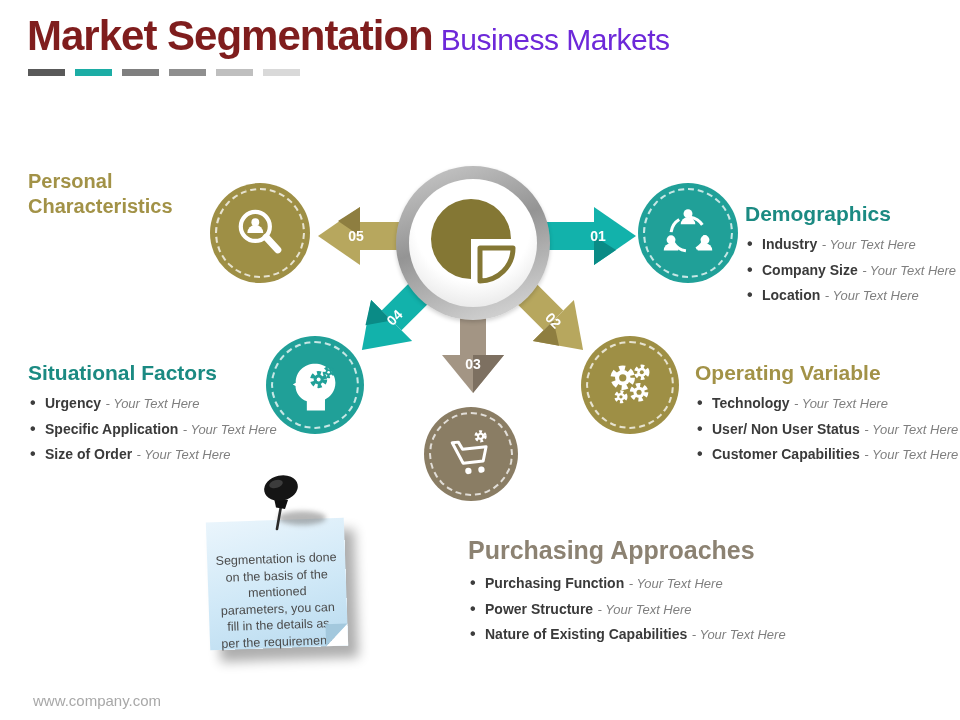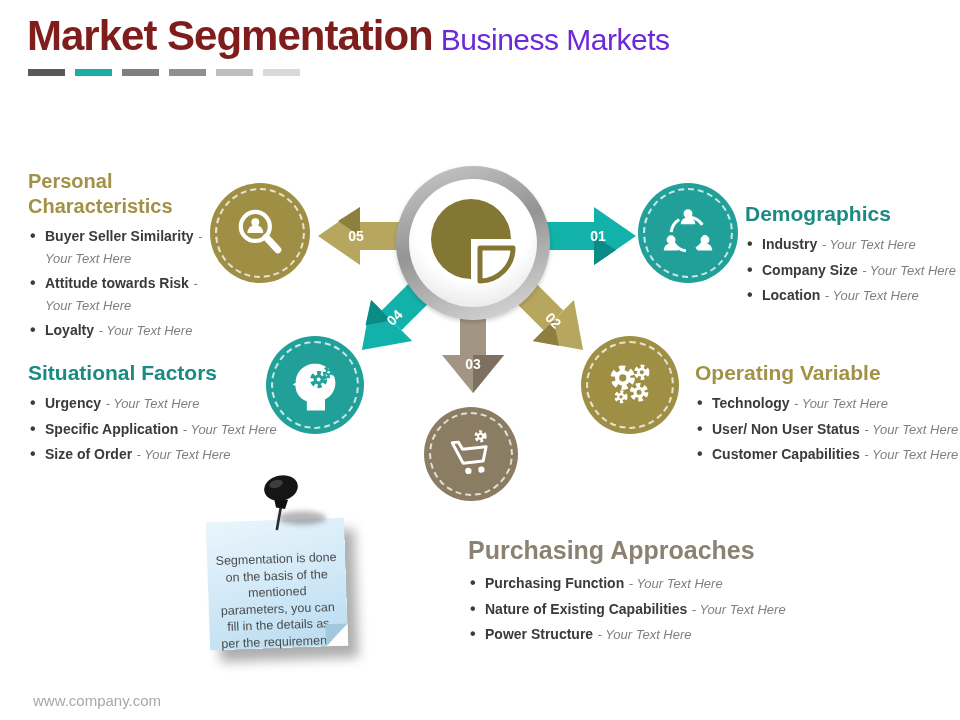--- a/index.html
+++ b/index.html
@@ -210,26 +210,20 @@
         <circle cx="42" cy="51" r="3.6" fill="#fff"></circle>
         <circle cx="45" cy="13" r="5" fill="none" stroke="#fff" stroke-width="4" stroke-dasharray="3 2.5"></circle>
         <circle cx="45" cy="13" r="4" fill="#fff"></circle>
         <circle cx="45" cy="13" r="1.7" fill="#8a7d64"></circle>
       </g>
     </svg>
   </div>
 
   <div id="sec-personal" class="section sec-olive">
     <h2>Personal Characteristics</h2>
-    <ul class="blist">
-
-    <li><span class="b-label">Buyer Seller Similarity</span> <span class="b-desc">- Your Text Here</span></li>
-        <li><span class="b-label">Attitude towards Risk</span> <span class="b-desc">- Your Text Here</span></li>
-        <li><span class="b-label">Loyalty</span> <span class="b-desc">- Your Text Here</span></li>
-      </ul>
   </div>
 
   <div id="sec-demographics" class="section sec-teal">
     <h2>Demographics</h2>
     <ul class="blist">
 
     <li><span class="b-label">Industry</span> <span class="b-desc">- Your Text Here</span></li>
         <li><span class="b-label">Company Size</span> <span class="b-desc">- Your Text Here</span></li>
         <li><span class="b-label">Location</span> <span class="b-desc">- Your Text Here</span></li>
       </ul>
@@ -253,22 +247,22 @@
         <li><span class="b-label">User/ Non User Status</span> <span class="b-desc">- Your Text Here</span></li>
         <li><span class="b-label">Customer Capabilities</span> <span class="b-desc">- Your Text Here</span></li>
       </ul>
   </div>
 
   <div id="sec-purchasing" class="section sec-brown">
     <h2>Purchasing Approaches</h2>
     <ul class="blist">
 
     <li><span class="b-label">Purchasing Function</span> <span class="b-desc">- Your Text Here</span></li>
+        <li><span class="b-label">Power Structure</span> <span class="b-desc">- Your Text Here</span></li>
         <li><span class="b-label">Nature of Existing Capabilities</span> <span class="b-desc">- Your Text Here</span></li>
-        <li><span class="b-label">Power Structure</span> <span class="b-desc">- Your Text Here</span></li>
       </ul>
   </div>
 
   <div class="note">
     <div class="note-text">Segmentation is done on the basis of the mentioned parameters, you can fill in the details as per the requirements</div>
     <div class="fold-cover"></div>
     <div class="fold-flap"></div>
   </div>
   <svg class="pin" width="80" height="64" viewBox="0 0 80 64">
     <defs>

